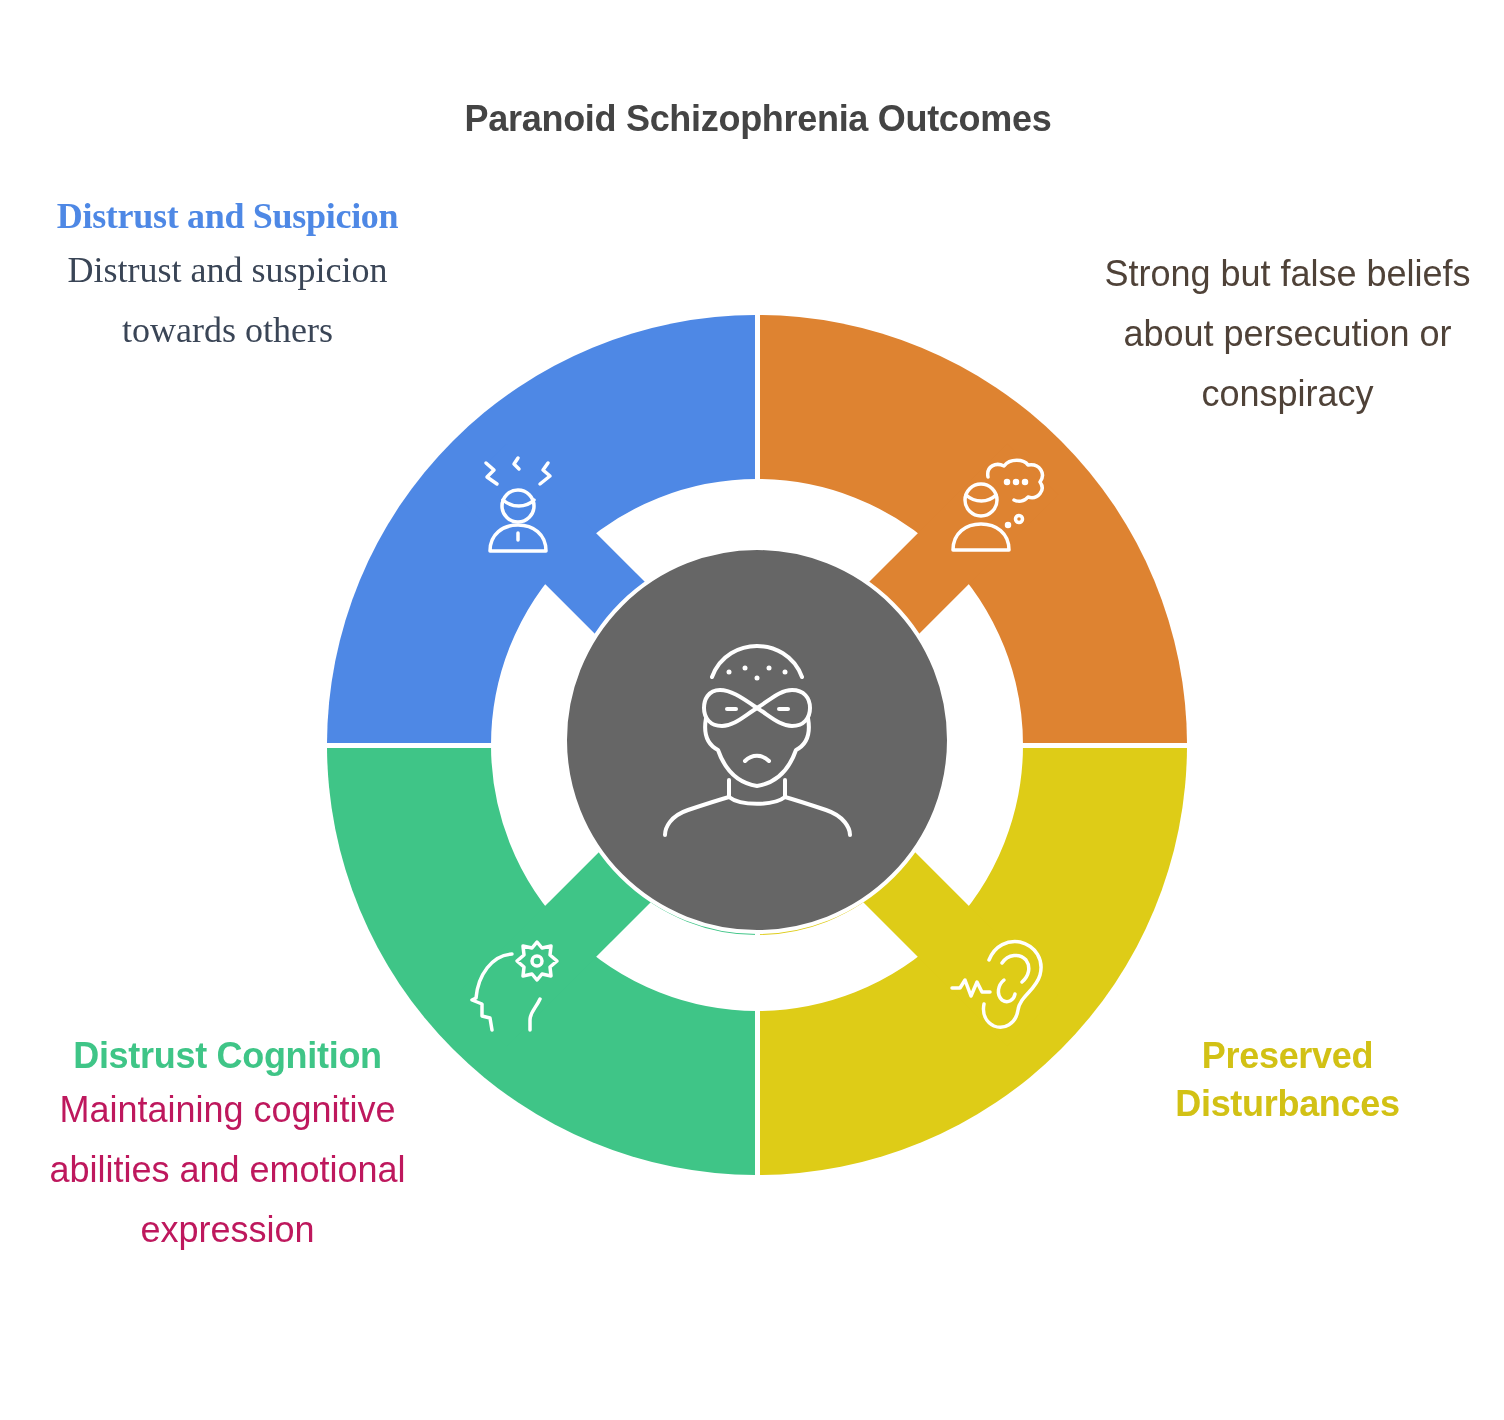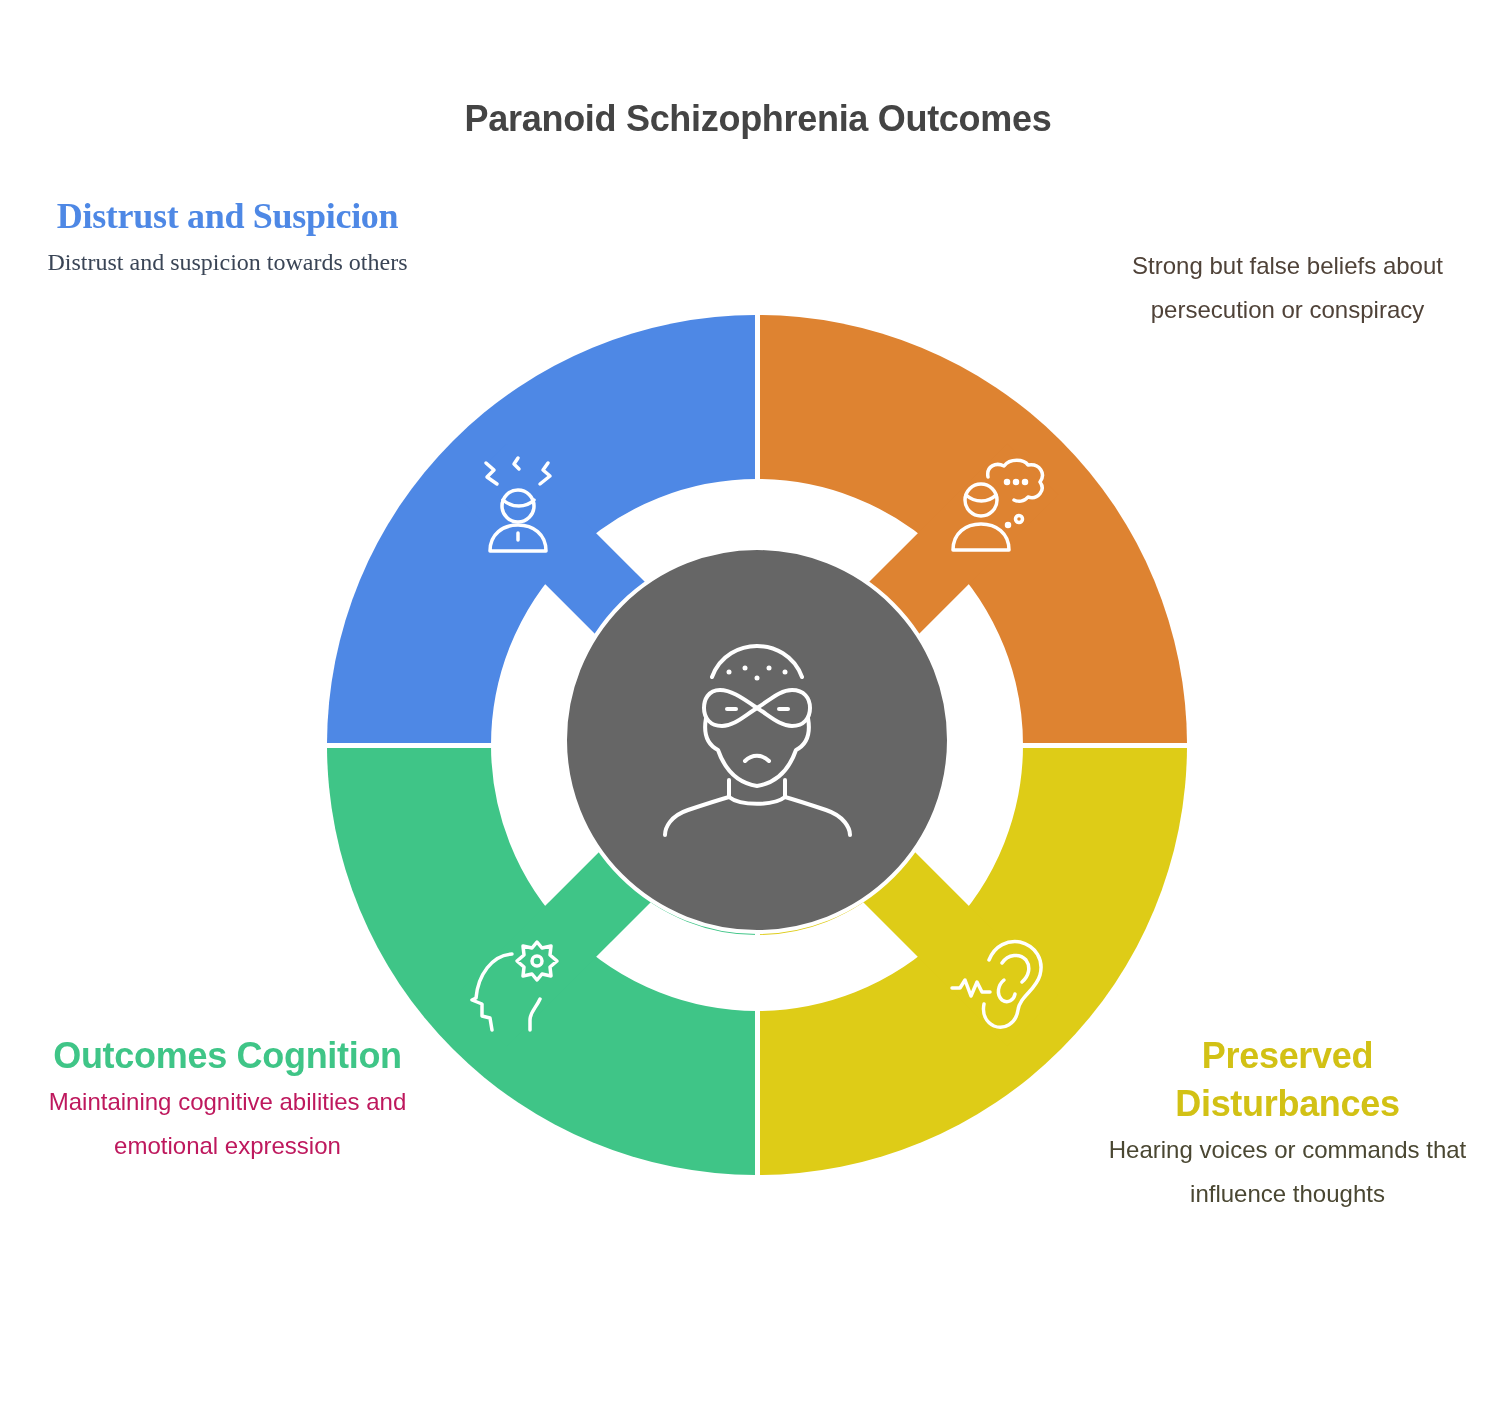--- a/index.html
+++ b/index.html
@@ -1,20 +1,20 @@
 <!DOCTYPE html>
 <html><head>
 <meta charset="utf-8">
 <style>
   html, body { margin: 0; padding: 0; background: #ffffff; }
   body { width: 1504px; height: 1420px; position: relative; overflow: hidden; font-family: "Liberation Sans", sans-serif; }
   .title { position: absolute; left: 0; width: 1516px; top: 98px; text-align: center; font-size: 36px; font-weight: bold; color: #444444; letter-spacing: -0.3px; }
   .block { position: absolute; text-align: center; }
   .block .heading { font-weight: bold; font-size: 36px; line-height: 48px; letter-spacing: -0.3px; }
-  .block .desc { font-size: 24px; line-height: 44px; }
+  .block .desc { font-size: 36px; line-height: 60px; }
   #blk-tl { left: 40px; width: 375px; top: 192px; font-family: Liberation Serif, serif; }
   #blk-tr { left: 1100px; width: 375px; top: 216px; }
   #blk-tr .desc { margin-top: 28px; }
   #blk-bl { left: 40px; width: 375px; top: 1032px; }
   #blk-br { left: 1100px; width: 375px; top: 1032px; }
   svg.diagram { position: absolute; left: 0; top: 0; }
 </style>
 </head>
 <body>
 
@@ -125,20 +125,19 @@
 <div class="block" id="blk-tl">
   <div class="heading" style="color:#4E88E5">Distrust and Suspicion</div>
   <div class="desc" style="color:#3A4556">Distrust and suspicion towards others</div>
 </div>
 
 <div class="block" id="blk-tr">
   <div class="desc" style="color:#4F4238">Strong but false beliefs about persecution or conspiracy</div>
 </div>
 
 <div class="block" id="blk-bl">
-  <div class="heading" style="color:#3FC587">Outcomes Cognition</div>
+  <div class="heading" style="color:#3FC587">Distrust Cognition</div>
   <div class="desc" style="color:#be185d">Maintaining cognitive abilities and emotional expression</div>
 </div>
 
 <div class="block" id="blk-br">
   <div class="heading" style="color:#D2C115">Preserved Disturbances</div>
-  <div class="desc" style="color:#4A4732">Hearing voices or commands that influence thoughts</div>
 </div>
 
 </body></html>

